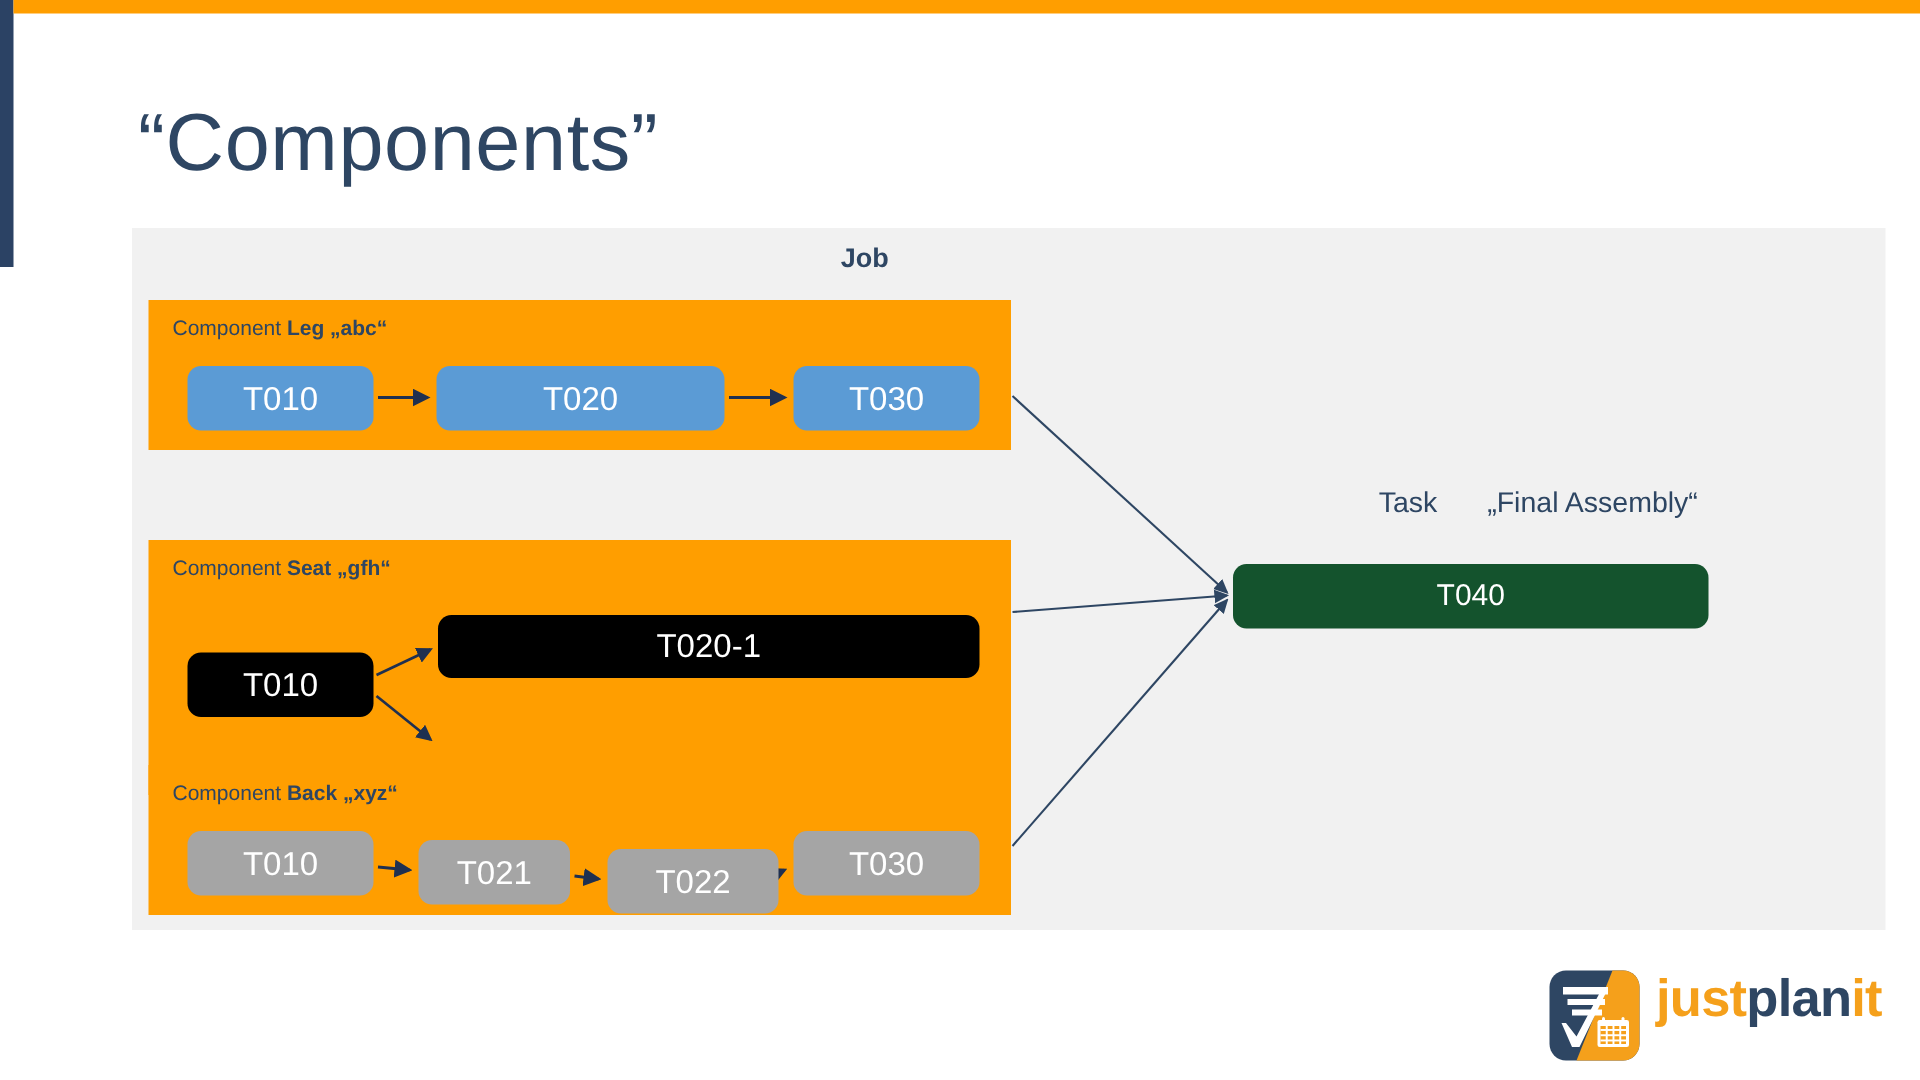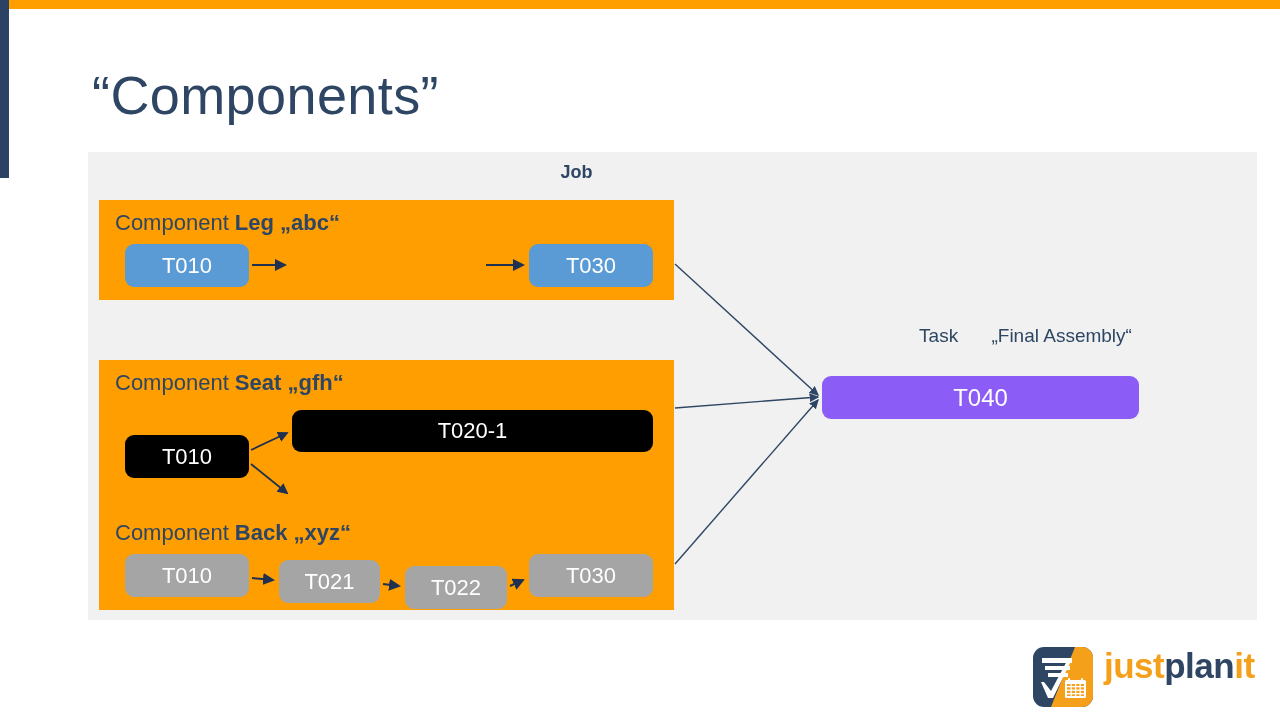--- a/index.html
+++ b/index.html
@@ -64,21 +64,21 @@
     width: 575px;
     background: #FF9E00;
   }
   .component.comp-leg  { top: 48px;  height: 100px; }
   .component.comp-seat { top: 168px; height: 170px; margin-top: 40px; }
   .component.comp-back { top: 358px; height: 100px; }
 
   .component-label {
     position: absolute;
     left: 16px; top: 10px;
-    font-size: 22px;
+    font-size: 14px;
     color: #2E4663;
     white-space: nowrap;
   }
   .component-label .strong { font-weight: bold; }
 
   
   .task-box {
     position: absolute;
     border-radius: 9px;
     color: #ffffff;
@@ -98,42 +98,42 @@
   .leg-t030 { left: 430px; top: 44px; width: 124px; height: 43px; }
 
   
   .seat-t010   { left: 26px;  top: 75px;  width: 124px; height: 43px; }
   .seat-t020-1 { left: 193px; top: 50px;  width: 361px; height: 42px; }
   .seat-t020-2 { left: 193px; top: 113px; width: 361px; height: 42px; }
 
   
   .back-t010 { left: 26px;  top: 44px; width: 124px; height: 43px; }
   .back-t021 { left: 180px; top: 50px; width: 101px; height: 43px; }
-  .back-t022 { left: 306px; top: 56px; width: 102px; height: 43px; }
+  .back-t022 { left: 306px; top: 56px; width: 114px; height: 43px; }
   .back-t030 { left: 430px; top: 44px; width: 124px; height: 43px; }
 
   
   .assembly-label {
     position: absolute;
     left: 736px; top: 173px;
     width: 403px;
     text-align: center;
     font-size: 19px;
     color: #2E4663;
     white-space: nowrap;
   }
   .assembly-label .strong { font-weight: normal; margin-left: 28px; }
   .assembly-box {
     position: absolute;
     left: 734px; top: 224px;
     width: 317px; height: 43px;
     border-radius: 9px;
-    background: #8b5cf6;
+    background: #14532d;
     color: #ffffff;
-    font-size: 24px;
+    font-size: 20px;
     display: flex;
     align-items: center;
     justify-content: center;
   }
 
   
   .connectors {
     position: absolute;
     left: 0; top: 0;
     width: 1169px; height: 468px;
@@ -195,20 +195,21 @@
       <defs>
         <marker id="ah2" markerWidth="6" markerHeight="6" refX="5" refY="3" orient="auto" markerUnits="strokeWidth">
           <path d="M0,0 L6,3 L0,6 z" fill="#1F3050"></path>
         </marker>
       </defs>
       <line x1="153" y1="65" x2="186" y2="65" stroke="#1F3050" stroke-width="2" marker-end="url(#ah2)"></line>
       <line x1="387" y1="65" x2="424" y2="65" stroke="#1F3050" stroke-width="2" marker-end="url(#ah2)"></line>
     </svg>
 
     <div class="task-box task-blue leg-t010">T010</div>
+    <div class="task-box task-blue leg-t020">T020</div>
     <div class="task-box task-blue leg-t030">T030</div>
   </div>
 
   <div class="component comp-seat">
     <div class="component-label">
       <span>Component </span><span class="strong">Seat „gfh“</span>
     </div>
 
     <svg class="connectors" style="width:575px;height:170px" viewBox="0 0 575 170" xmlns="http://www.w3.org/2000/svg">
       <defs>

